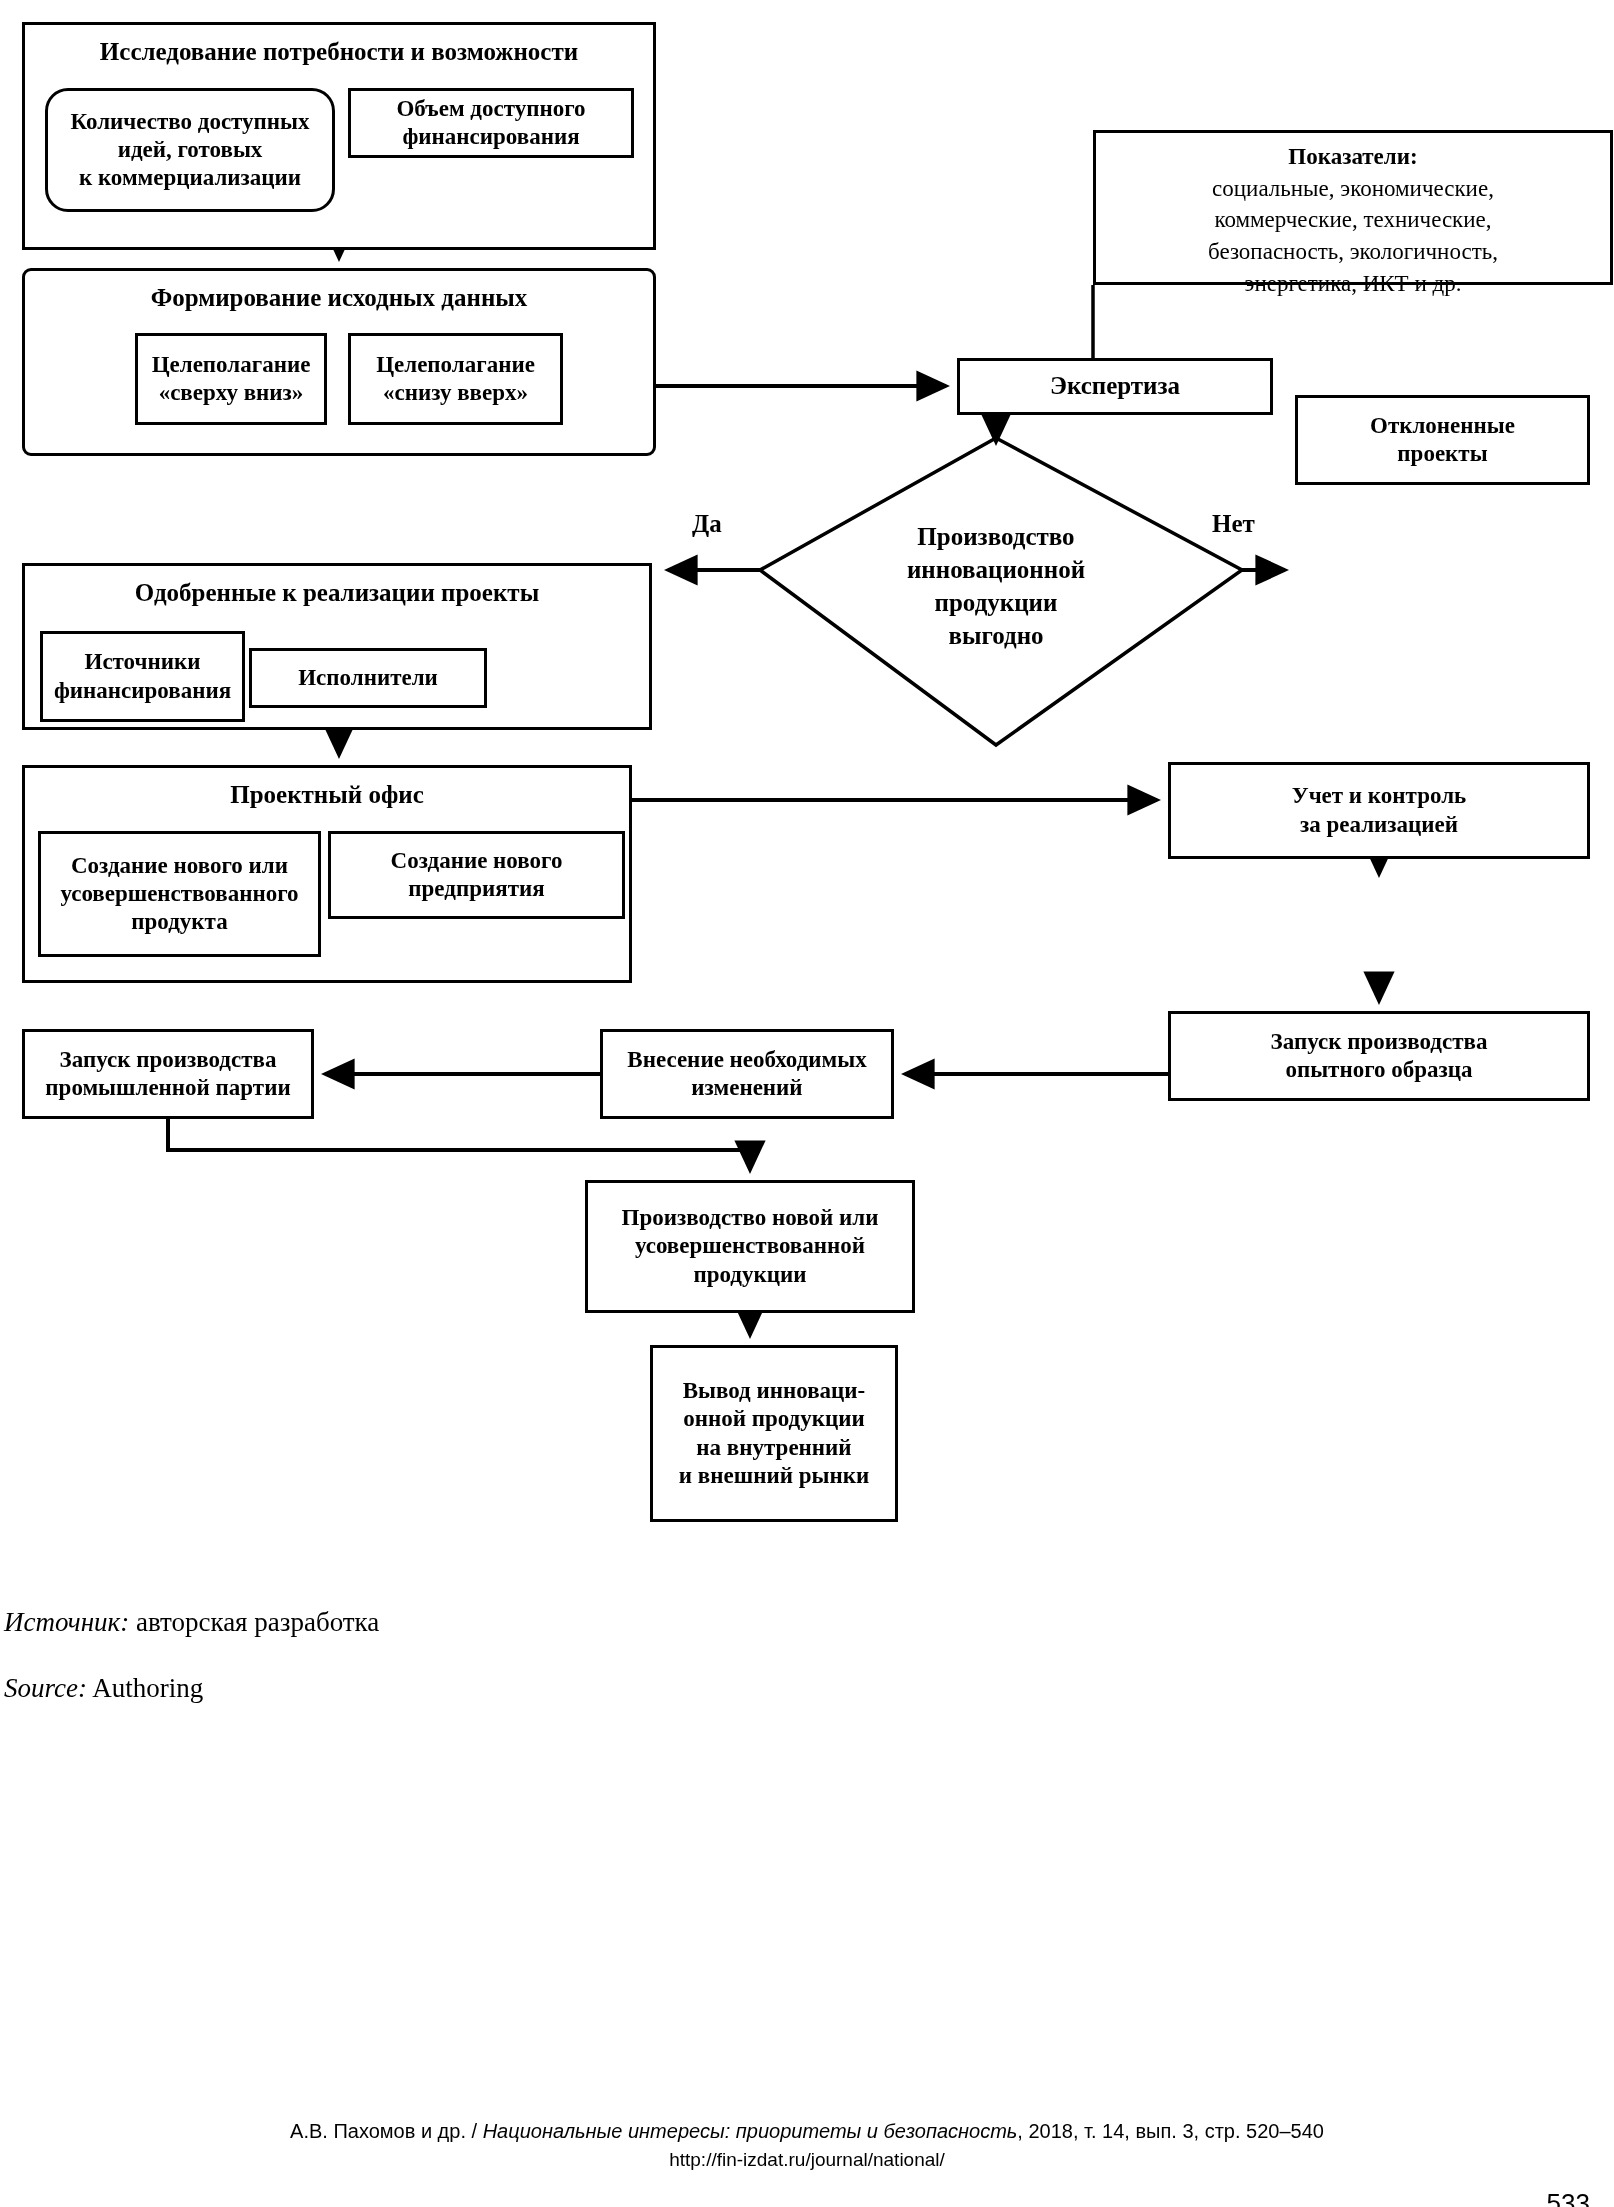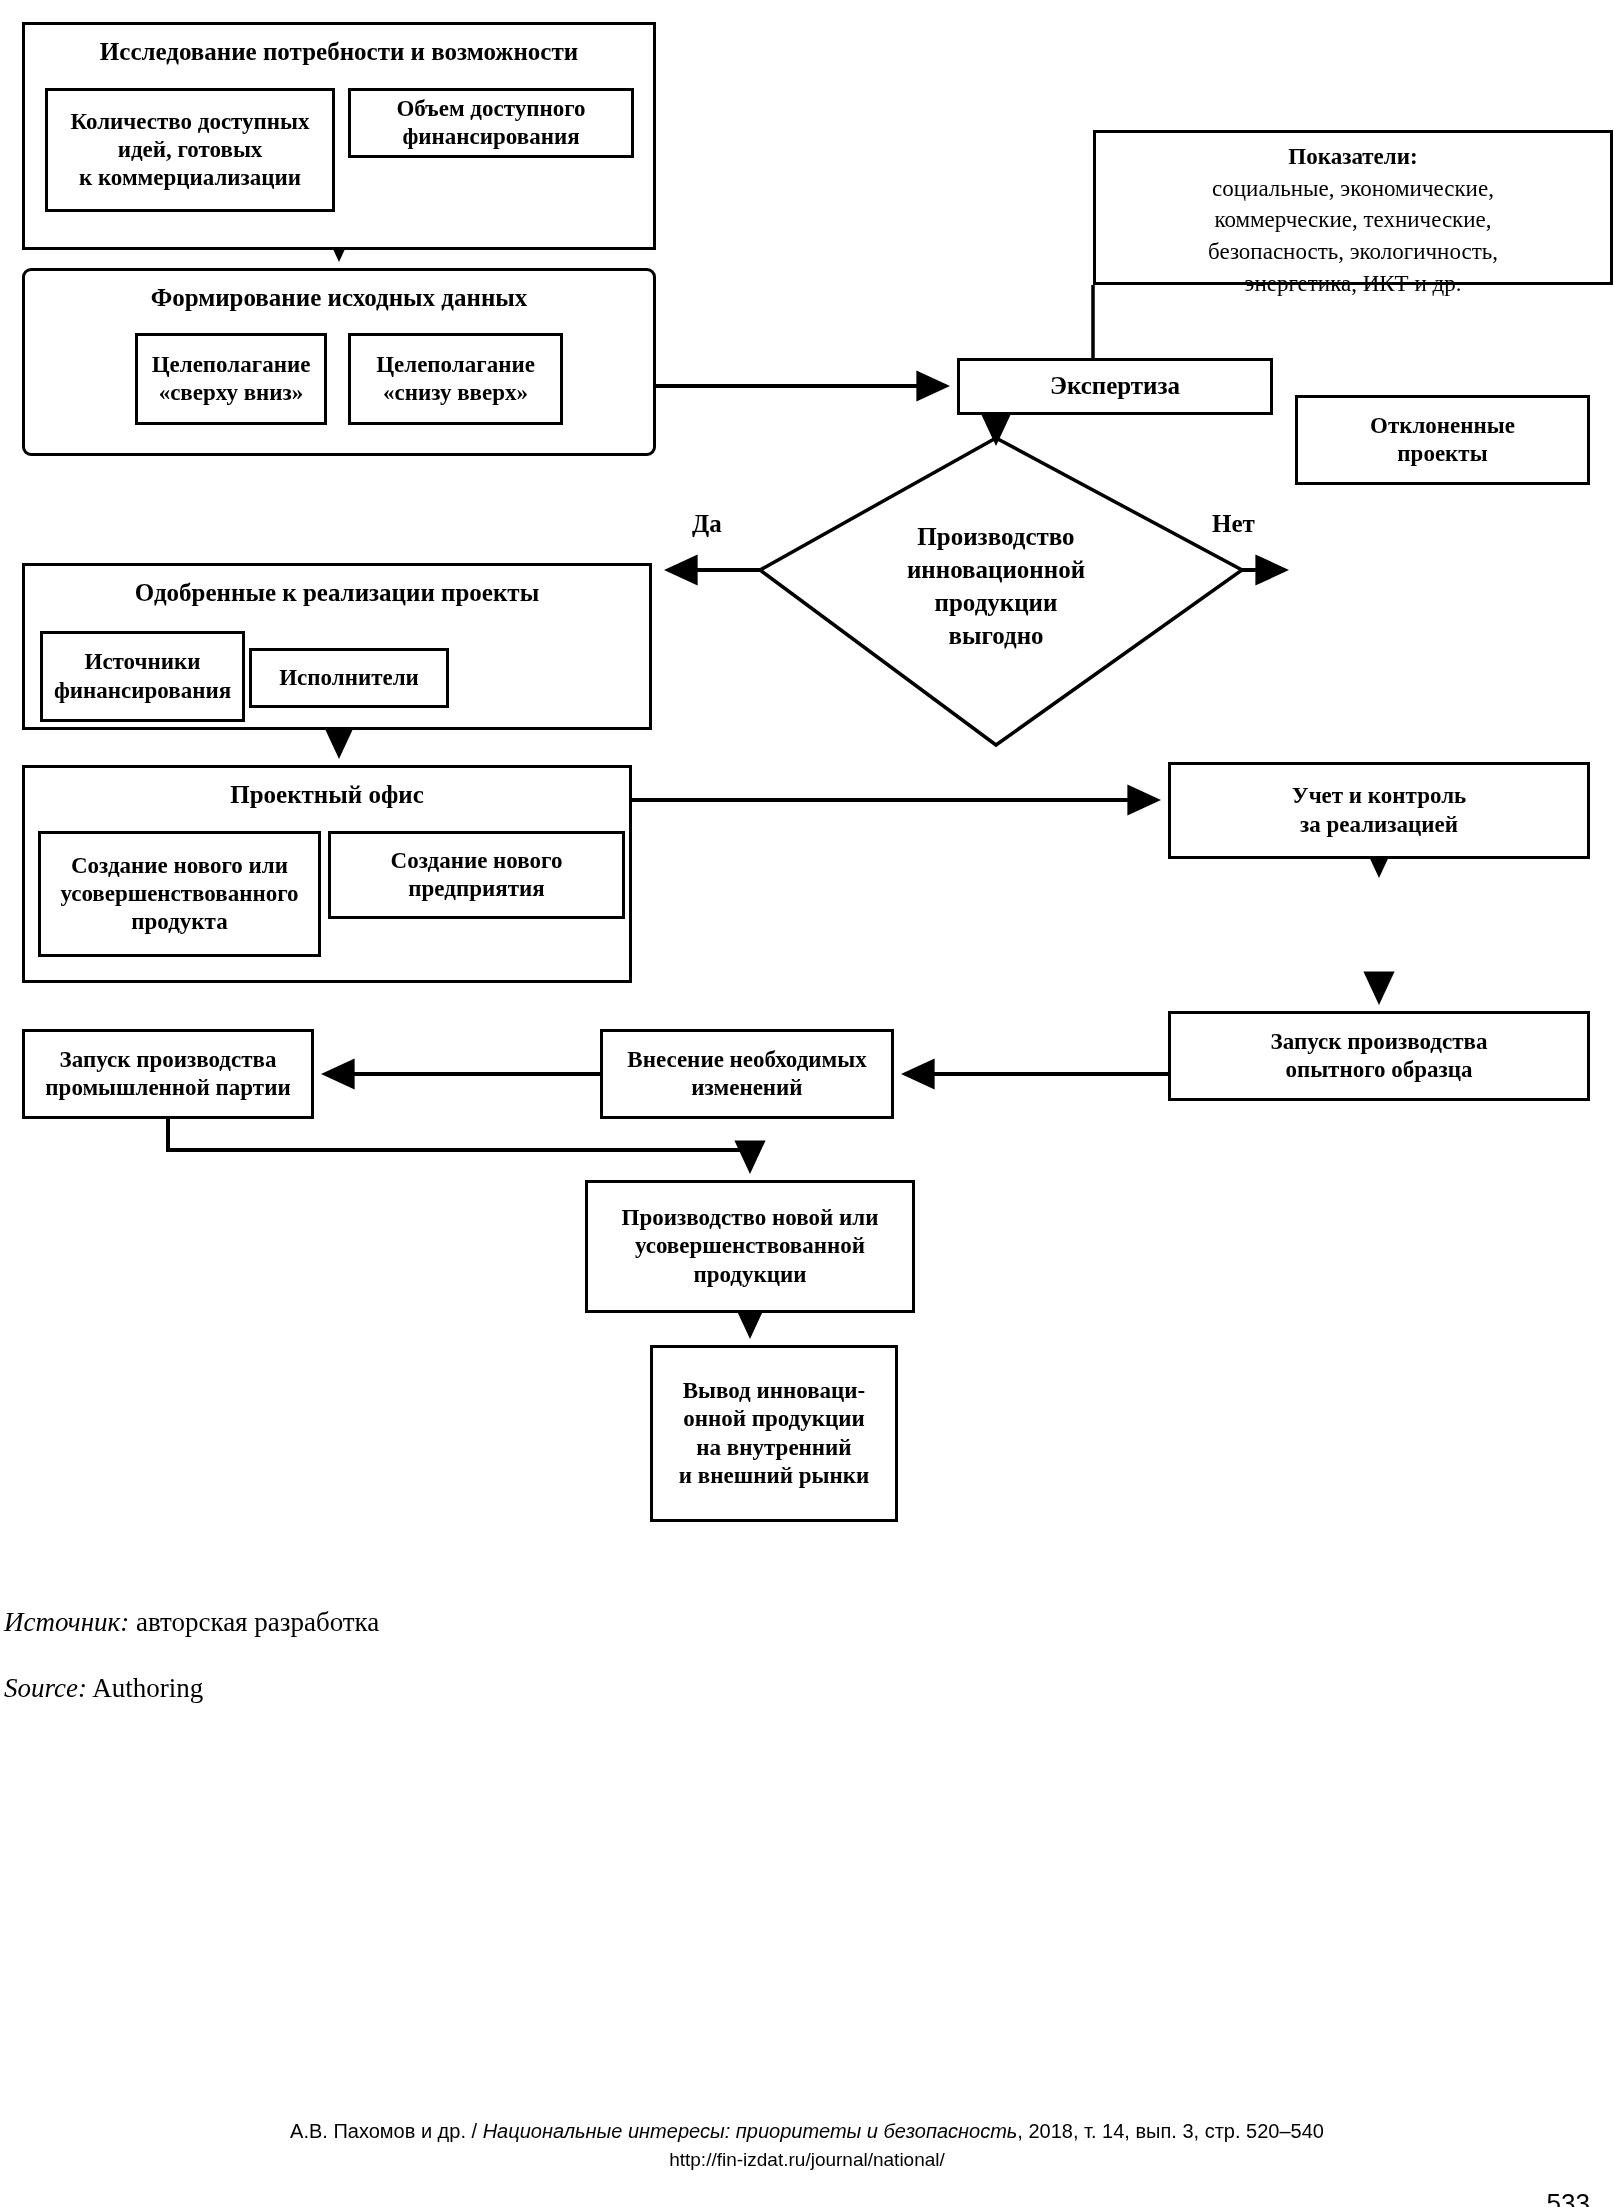--- a/index.html
+++ b/index.html
@@ -27,26 +27,26 @@
   #g-initial {left:22px;top:268px;width:634px;height:188px;border-radius:9px;}
   #g-approved{left:22px;top:563px;width:630px;height:167px;}
   #g-office  {left:22px;top:765px;width:610px;height:218px;}
 
   .t-research{top:12px;font-size:25px;}
   .t-initial {top:12px;font-size:25px;}
   .t-approved{top:12px;font-size:25px;}
   .t-office  {top:12px;font-size:25px;}
 
   
-  #b-ideas   {left:45px;top:88px;width:290px;height:124px;font-size:23px;font-weight:bold;padding:4px 6px;}
+  #b-ideas   {left:45px;top:88px;width:290px;height:124px;font-size:23px;font-weight:bold;padding:4px 6px;border-radius:23px;}
   #b-funding {left:348px;top:88px;width:286px;height:70px;font-size:23px;font-weight:bold;padding:4px 6px;}
   #b-topdown {left:135px;top:333px;width:192px;height:92px;font-size:23px;font-weight:bold;padding:4px 6px;}
   #b-bottomup{left:348px;top:333px;width:215px;height:92px;font-size:23px;font-weight:bold;padding:4px 6px;}
   #b-sources {left:40px;top:631px;width:205px;height:91px;font-size:23px;font-weight:bold;padding:4px 6px;}
-  #b-perform {left:249px;top:648px;width:200px;height:60px;font-size:23px;font-weight:bold;padding:4px 6px;}
+  #b-perform {left:249px;top:648px;width:238px;height:60px;font-size:23px;font-weight:bold;padding:4px 6px;}
   #b-newprod {left:38px;top:831px;width:283px;height:126px;font-size:23px;font-weight:bold;padding:4px 6px;}
   #b-newent  {left:328px;top:831px;width:297px;height:88px;font-size:23px;font-weight:bold;padding:17px 6px;}
 
   
   #b-indicators{left:1093px;top:130px;width:520px;height:155px;font-size:23px;padding:8px 10px;
                 display:block;text-align:center;line-height:1.38;}
   #b-indicators .hd{font-weight:bold;display:block;}
   #b-expertise {left:957px;top:358px;width:316px;height:57px;font-size:25px;font-weight:bold;align-items:center;}
   #b-rejected  {left:1295px;top:395px;width:295px;height:90px;font-size:23px;font-weight:bold;}
   #b-control   {left:1168px;top:762px;width:422px;height:97px;font-size:23px;font-weight:bold;}

